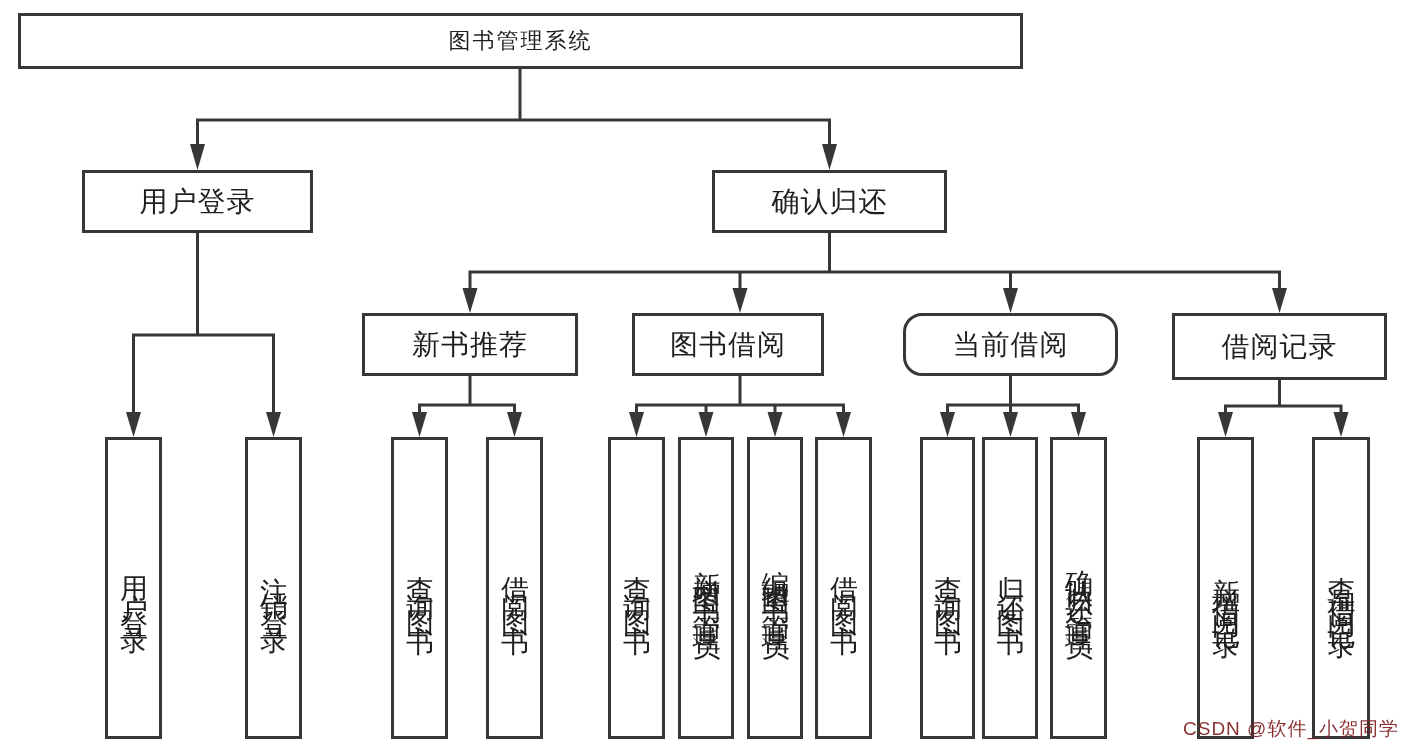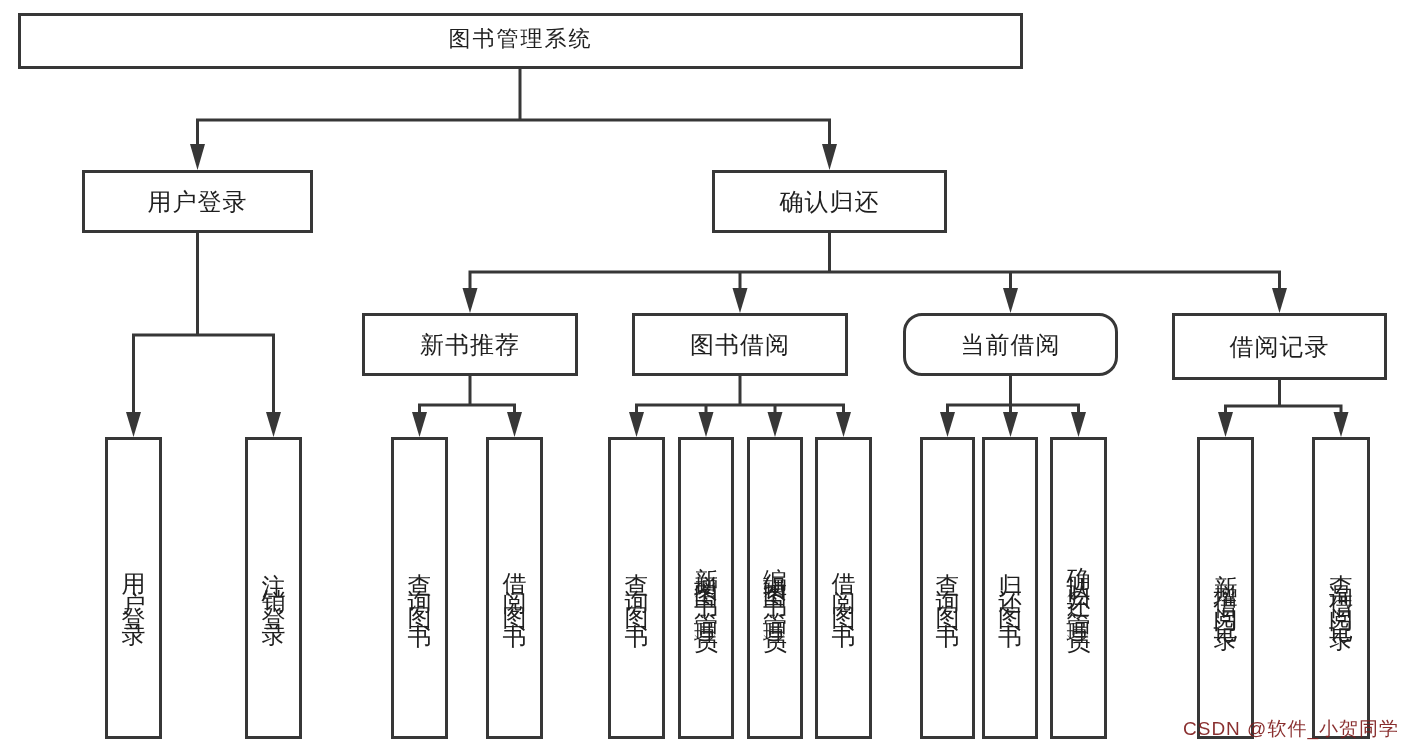--- a/index.html
+++ b/index.html
@@ -28,29 +28,28 @@
     box-sizing: border-box;
     border: 3px solid #373737;
     background: #ffffff;
     display: flex;
     align-items: center;
     justify-content: center;
     z-index: 2;
     color: #1f1f1f;
   }
   .node .label {
-    font-size: 24px;
+    font-size: 28px;
     line-height: 1.25;
     letter-spacing: 1px;
     white-space: nowrap;
   }
   .node.root .label {
     font-size: 22px;
     letter-spacing: 2px;
-    font-family: Liberation Mono, monospace;
   }
   .leaf {
     top: 437px;
     height: 302px;
   }
   .leaf .label {
     writing-mode: vertical-rl;
     text-orientation: mixed;
     line-height: 1;
     white-space: nowrap;
@@ -134,21 +133,21 @@
   <div class="node" style="left:82px; top:170px; width:231px; height:63px;">
     <span class="label">用户登录</span>
   </div>
   <div class="node" style="left:712px; top:170px; width:235px; height:63px;">
     <span class="label">确认归还</span>
   </div>
 
   <div class="node" style="left:362px; top:313px; width:216px; height:63px;">
     <span class="label">新书推荐</span>
   </div>
-  <div class="node" style="left:632px; top:313px; width:216px; height:63px;">
+  <div class="node" style="left:632px; top:313px; width:192px; height:63px;">
     <span class="label">图书借阅</span>
   </div>
   <div class="node" style="left:903px; top:313px; width:215px; height:63px;border-radius:19px;">
     <span class="label">当前借阅</span>
   </div>
   <div class="node" style="left:1172px; top:313px; width:215px; height:67px;">
     <span class="label">借阅记录</span>
   </div>
 
   <div class="node leaf ls-a" style="left:105px; width:57px;">

